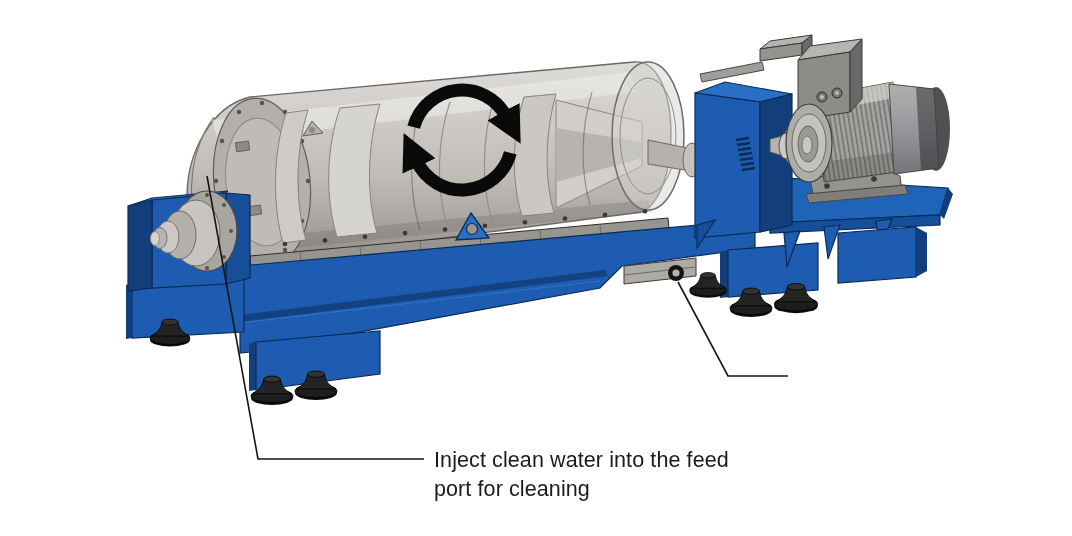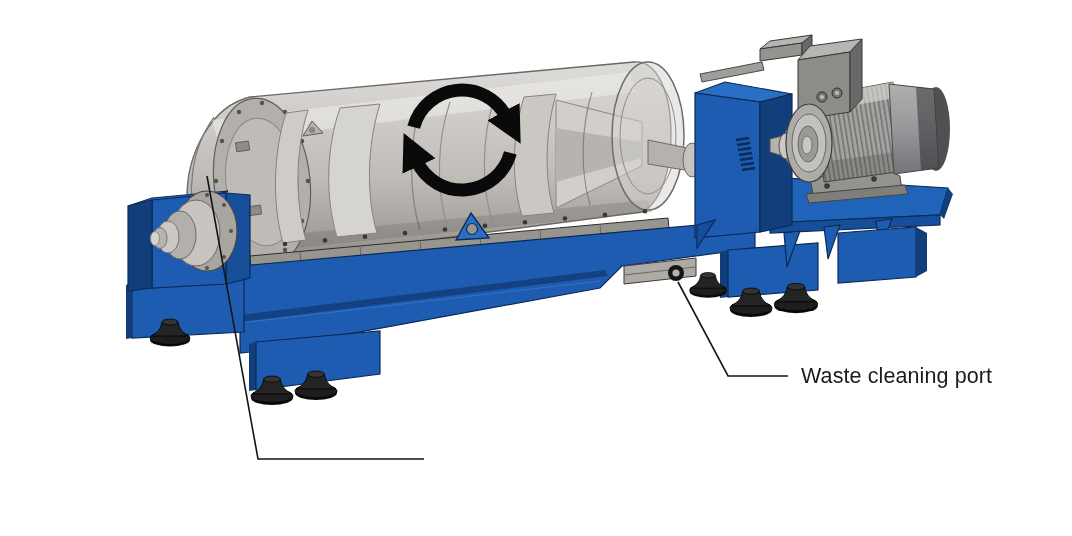--- a/index.html
+++ b/index.html
@@ -285,14 +285,15 @@
 
   <g fill="none" stroke="#0a0a0a" stroke-width="13">
     <path d="M 413.7 127.1 A 50 50 0 0 1 506.1 116.5" marker-end="url(#ah)"></path>
     <path d="M 510.3 152.9 A 50 50 0 0 1 416.7 161.1" marker-end="url(#ah)"></path>
   </g>
 
   <polyline points="207,176 258,459 424,459" fill="none" stroke="#141414" stroke-width="1.6"></polyline>
   <polyline points="678,282 728,376 788,376" fill="none" stroke="#141414" stroke-width="1.6"></polyline>
 </svg>
 
-<div class="callout waste">Waste cleaning port</div>
+<div class="callout feed">Inject clean water into the feed
+port for cleaning</div>
 </div>
 
 </body></html>

